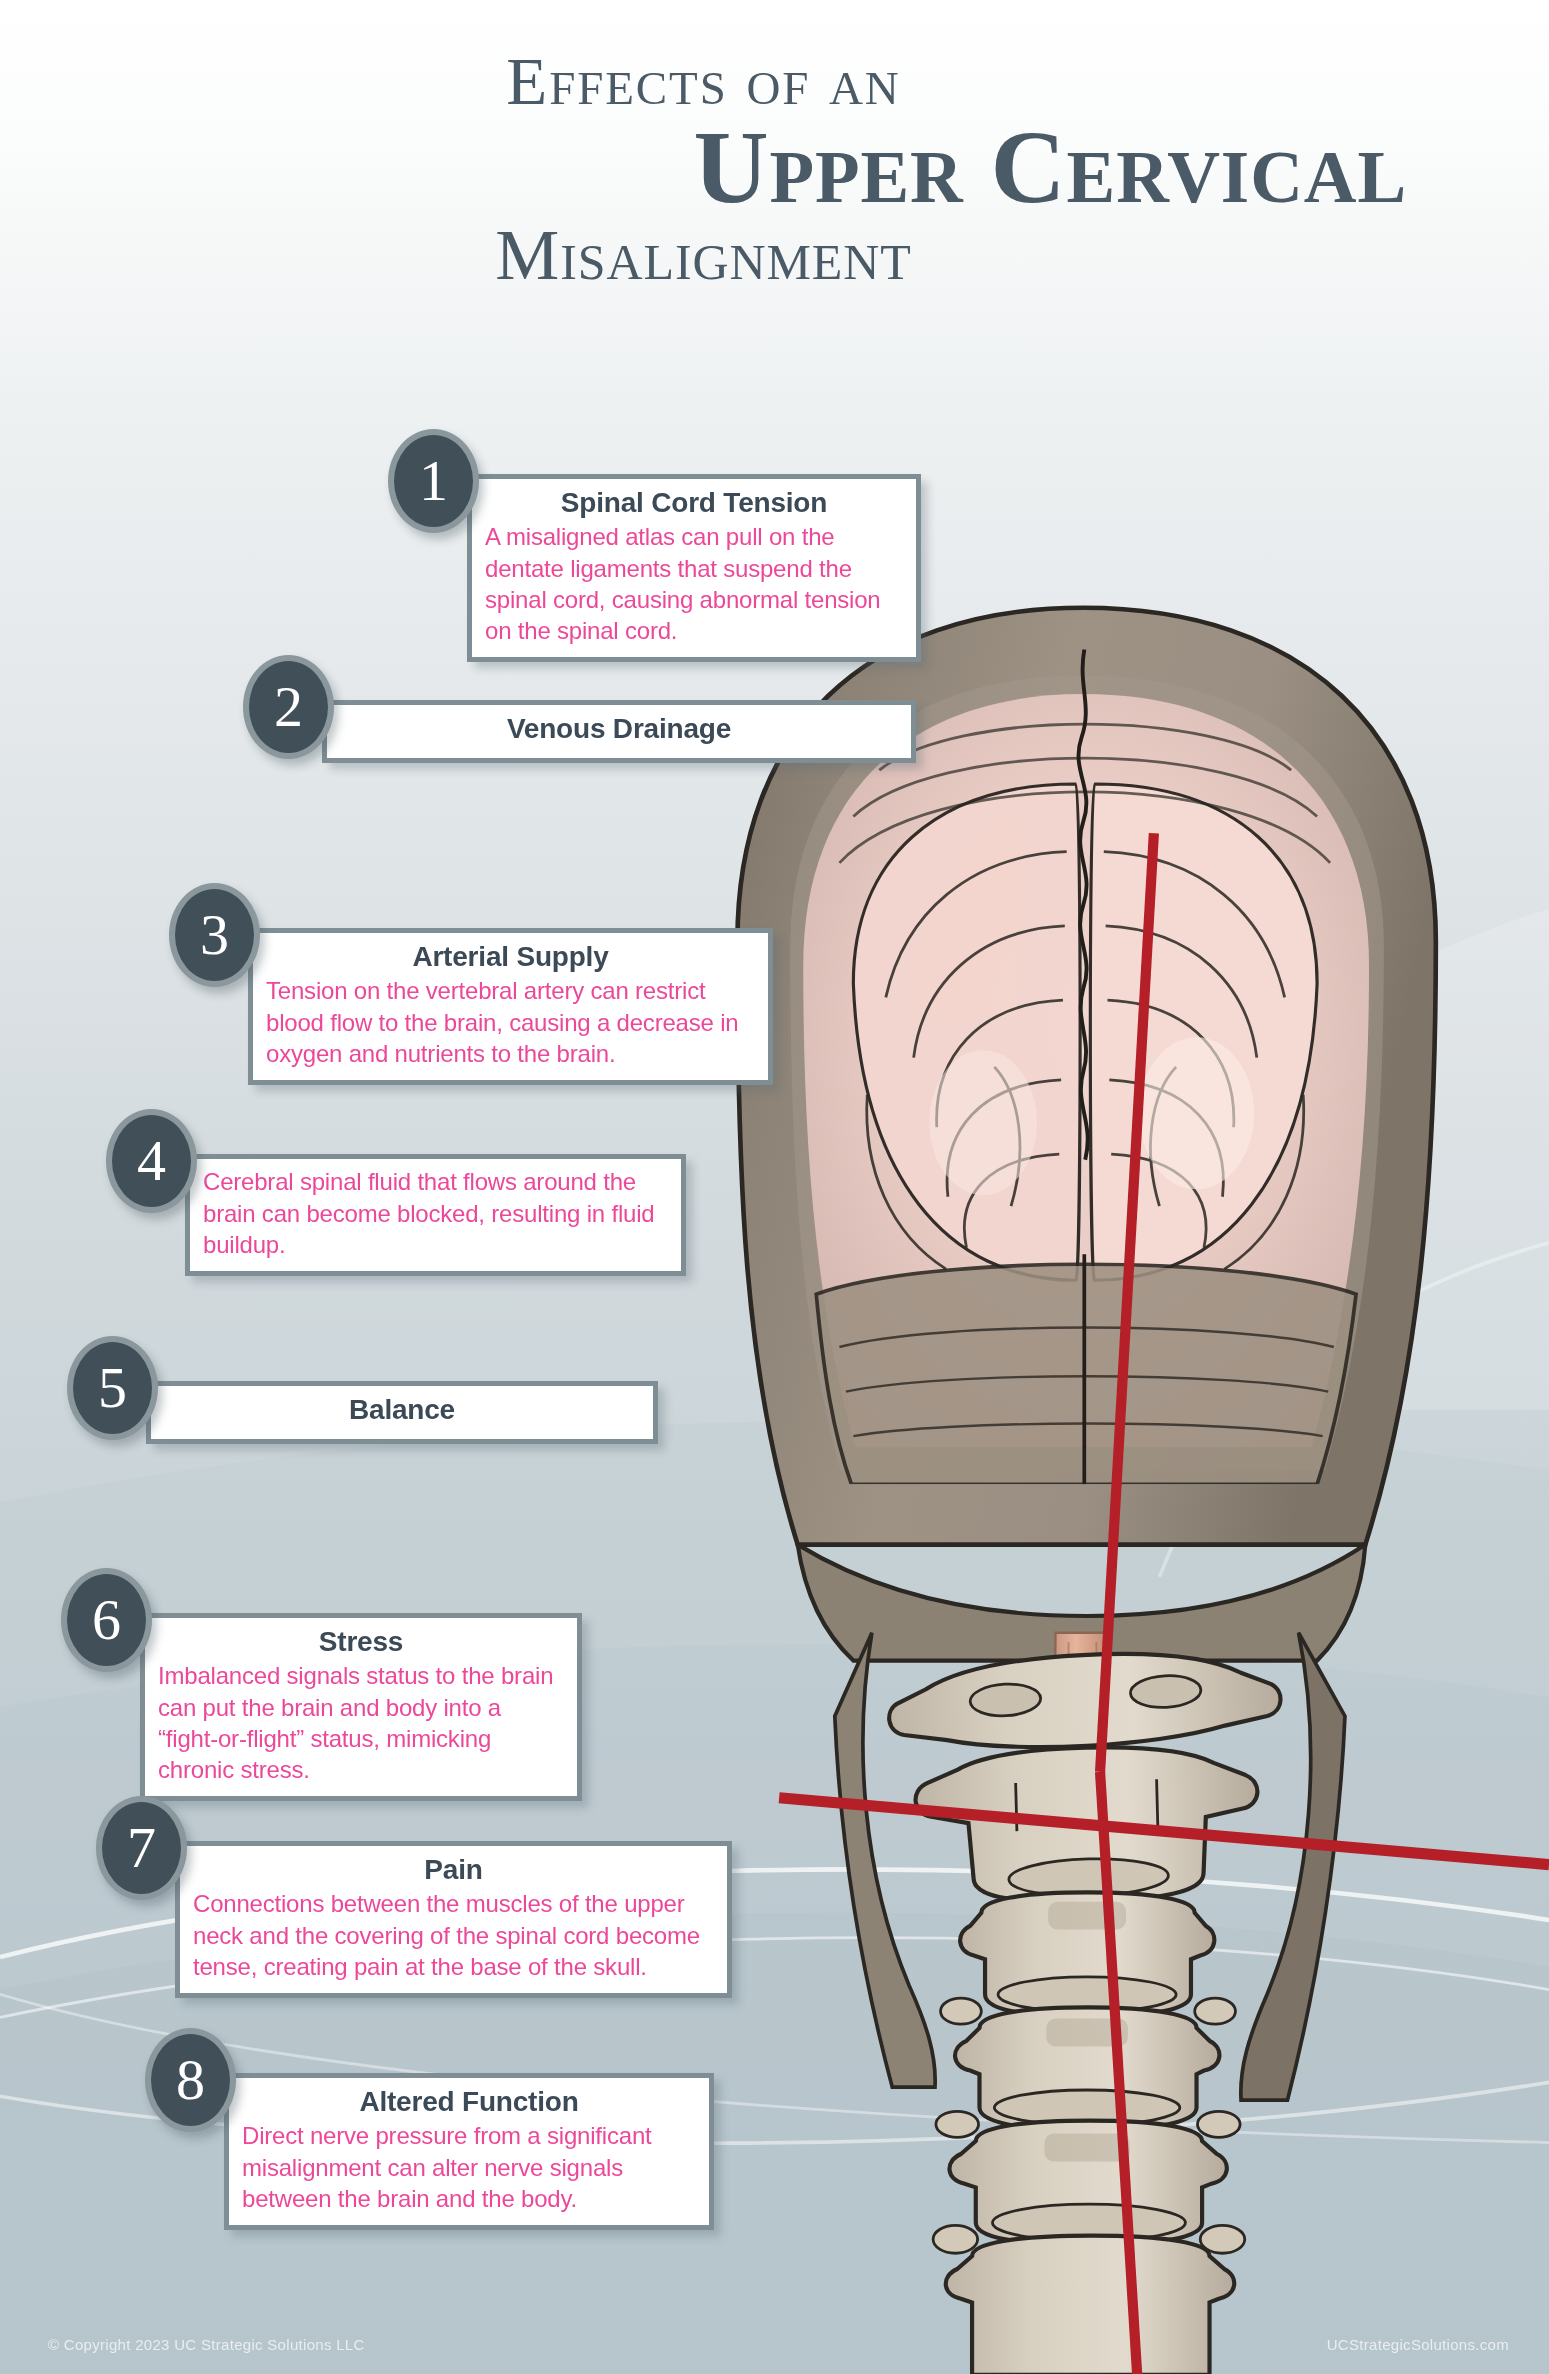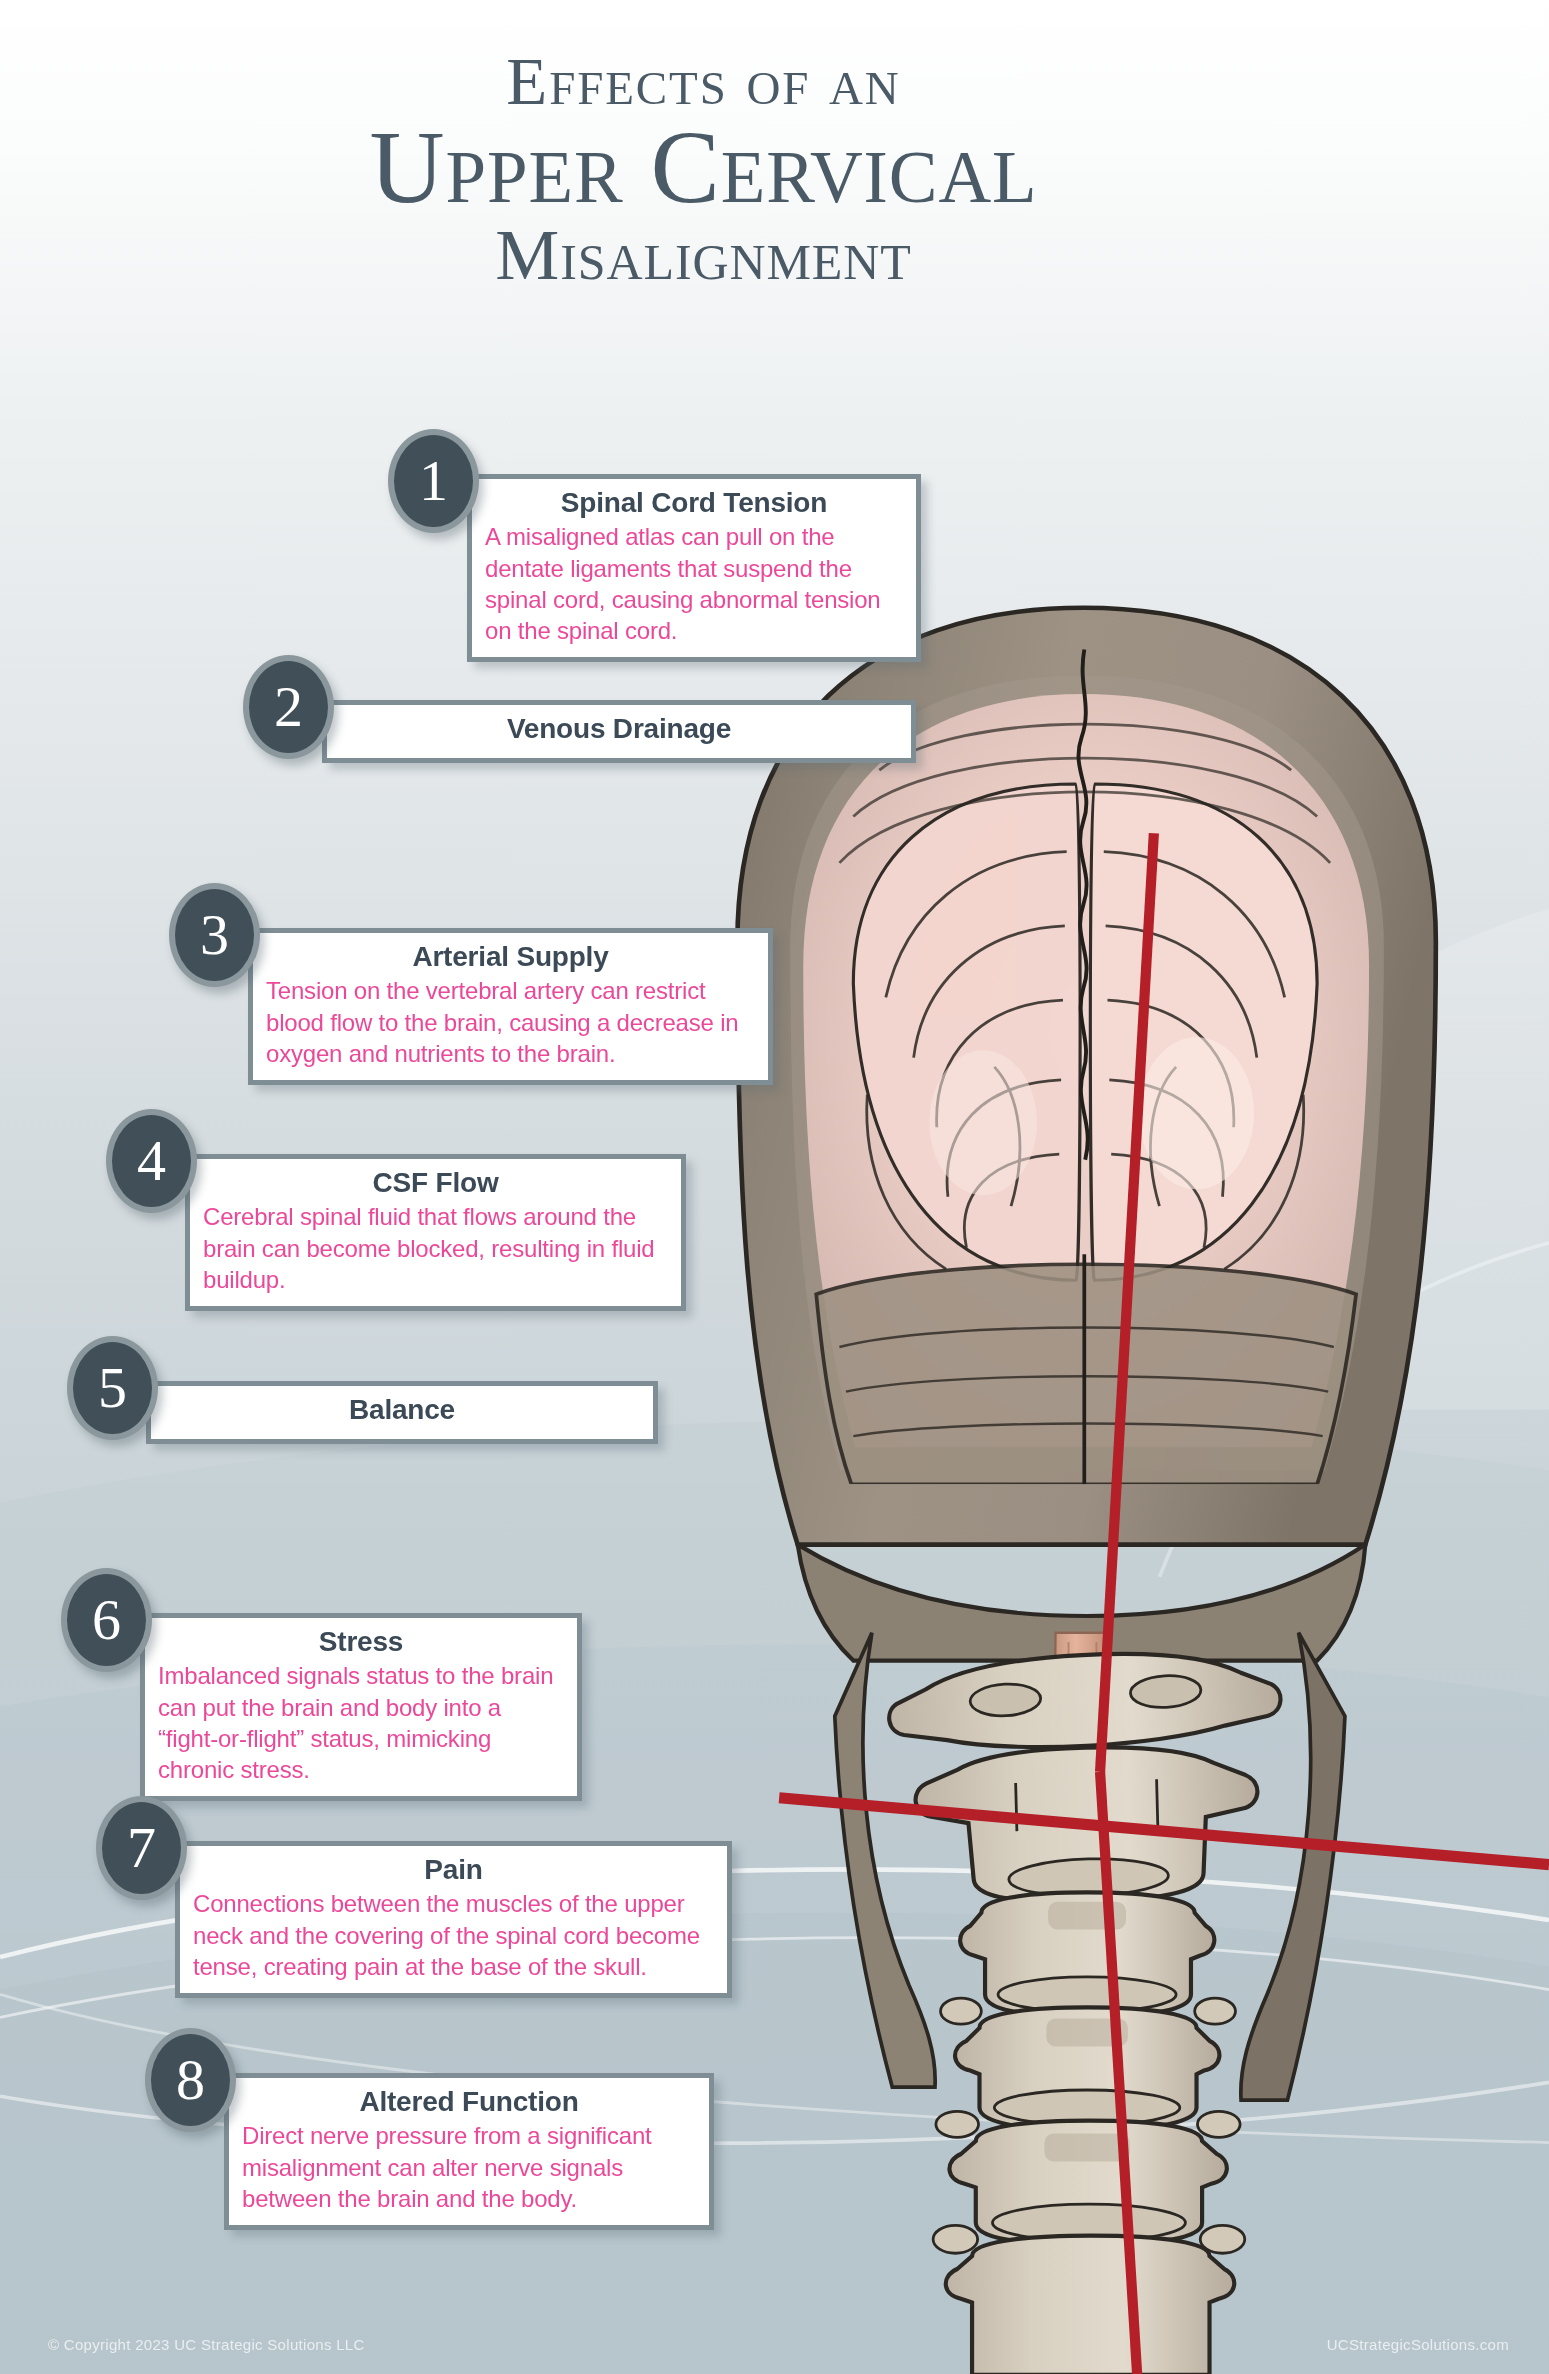--- a/index.html
+++ b/index.html
@@ -38,22 +38,23 @@
     color:#4a5a66;
     font-family:"Liberation Serif", serif;
     z-index:5;
   }
   .title-line-1 {
     font-size:67px; letter-spacing:1.9px; line-height:1.08;
     font-variant:small-caps; font-weight:400;
   }
   .title-line-2 {
     font-size:104px; letter-spacing:0.9px; line-height:1.02;
-    font-variant:small-caps; font-weight:400;
+    font-variant:small-caps; font-weight:700;
     margin-top:-3.7px;
+    text-align:right;
   }
   .title-line-3 {
     font-size:72px; letter-spacing:0.9px; line-height:1.05;
     font-variant:small-caps; font-weight:400;
     margin-top:-1.9px;
   }
 
   
   .callout { position:absolute; z-index:20; }
   .badge {
@@ -339,21 +340,20 @@
     <div class="badge">3</div>
     <div class="box" style="left:79px; top:45px; width:525px;">
       <div class="heading">Arterial Supply</div>
       <div class="body">Tension on the vertebral artery can restrict blood flow to the brain, causing a decrease in oxygen and nutrients to the brain.</div>
     </div>
   </div>
 
   <div class="callout" style="left:106px; top:1109px;">
     <div class="badge">4</div>
     <div class="box" style="left:79px; top:45px; width:501px;">
-      <div class="heading">CSF Flow</div>
       <div class="body">Cerebral spinal fluid that flows around the brain can become blocked, resulting in fluid buildup.</div>
     </div>
   </div>
 
   <div class="callout" style="left:67px; top:1336px;">
     <div class="badge">5</div>
     <div class="box" style="left:79px; top:45px; width:512px;">
       <div class="heading">Balance</div>
     </div>
   </div>

